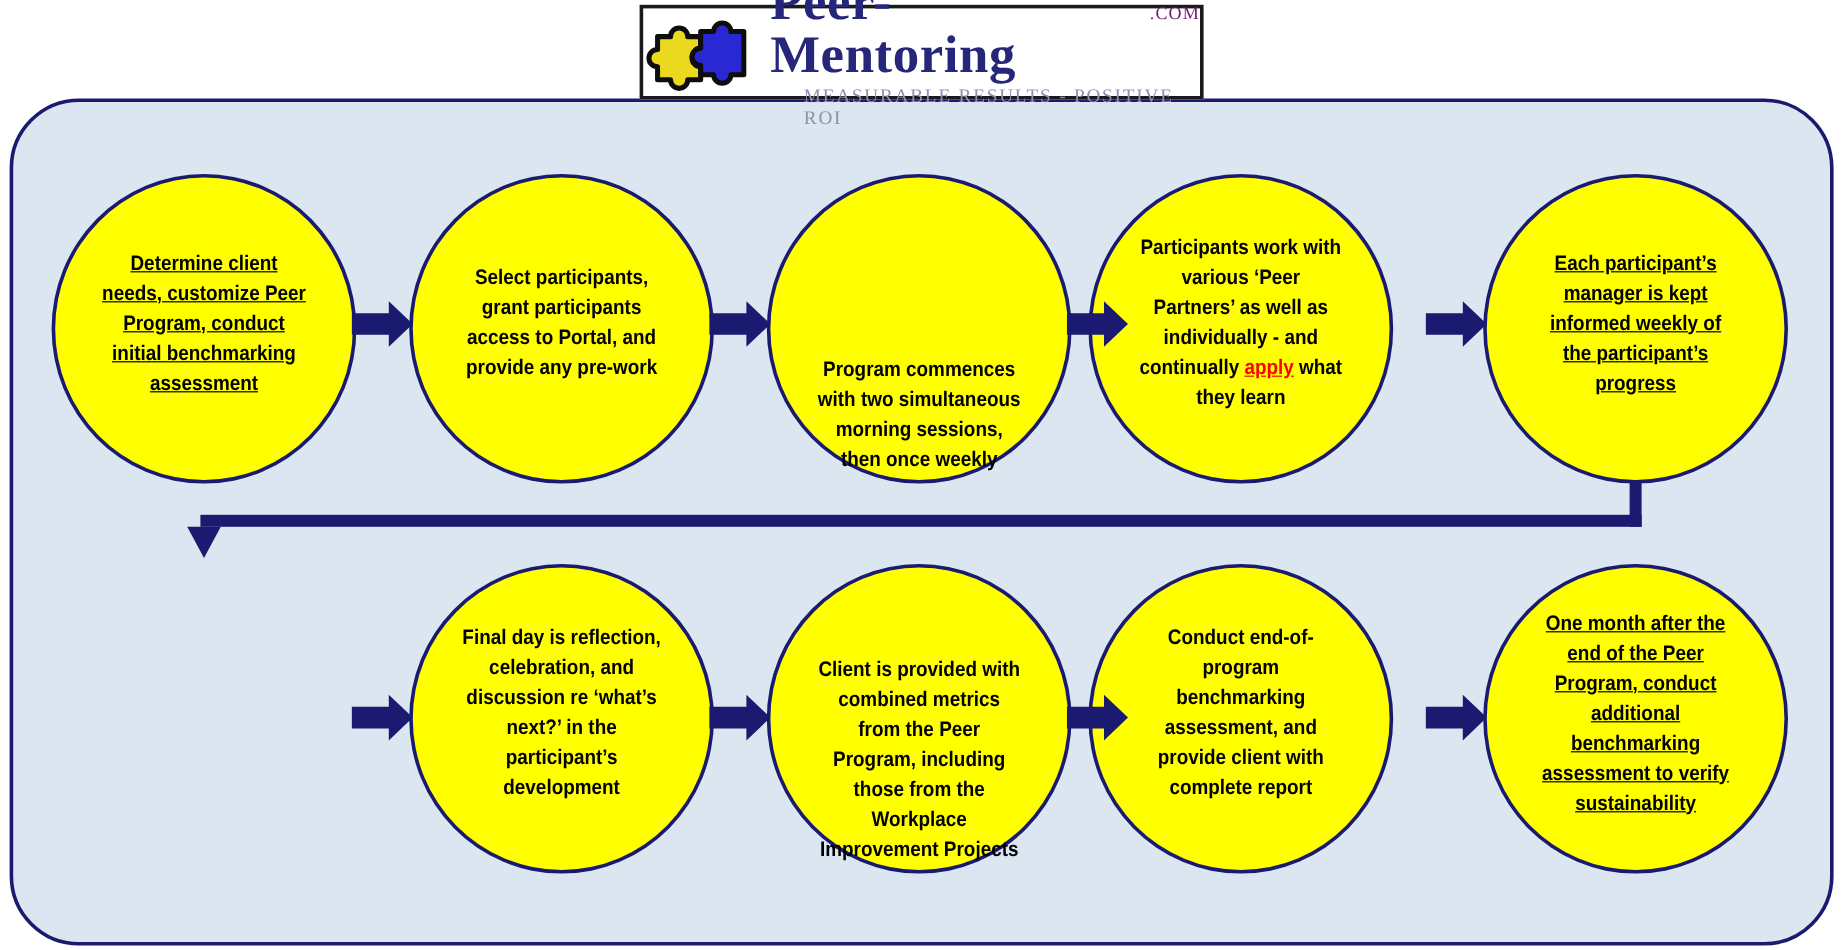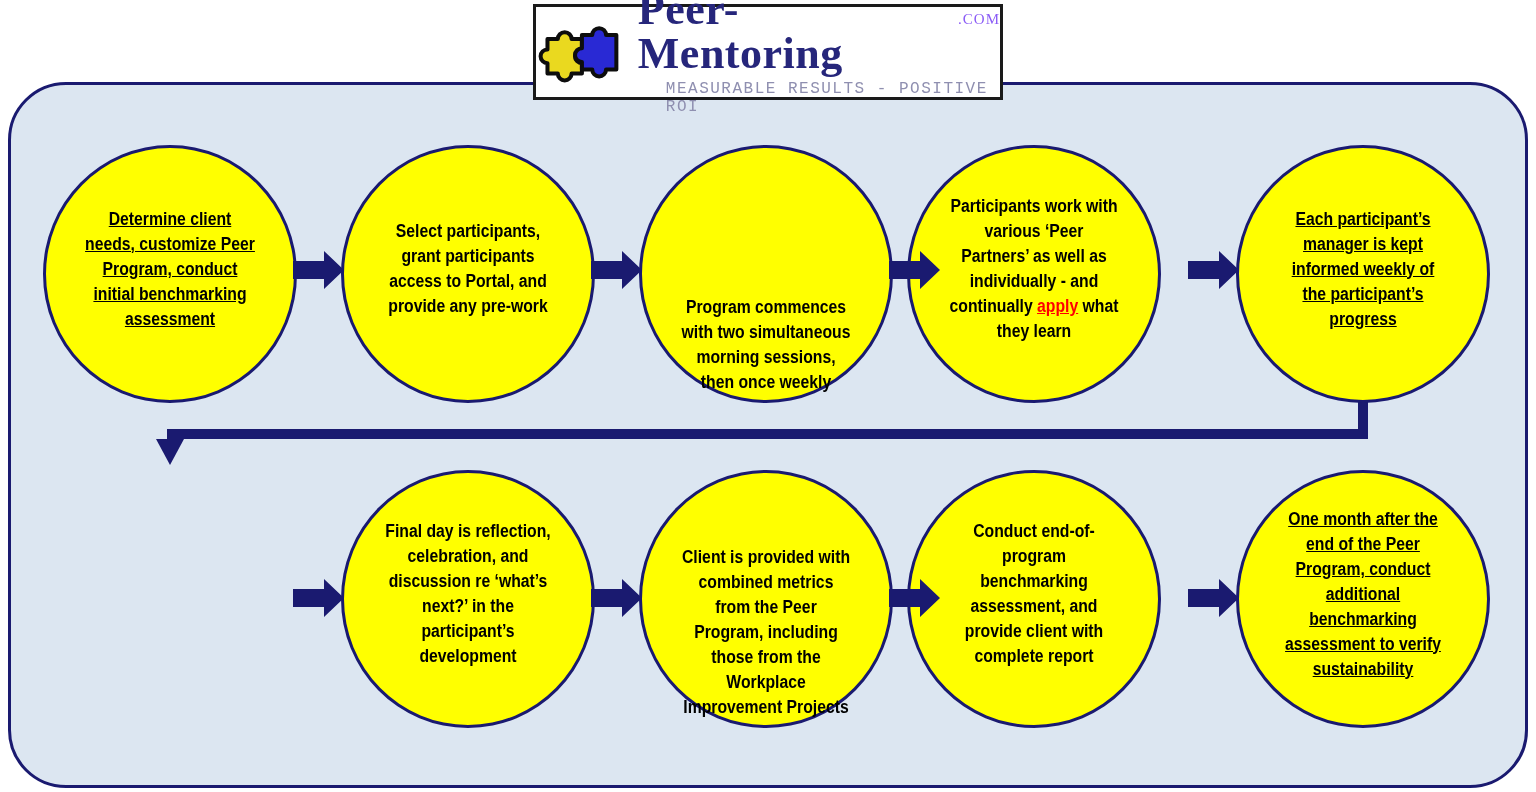--- a/index.html
+++ b/index.html
@@ -5,30 +5,30 @@
   * { margin:0; padding:0; box-sizing:border-box; }
   html,body { width:1536px; height:792px; background:#ffffff; overflow:hidden;
               font-family:"Liberation Sans", sans-serif; }
   .stage { position:relative; width:1536px; height:792px; background:#ffffff; }
 
   
   .panel { position:absolute; left:8px; top:82px; width:1520px; height:706px;
            background:#dce6f1; border:3px solid #1a1a70; border-radius:58px; }
 
   
-  .logo-box { position:absolute; left:533px; top:4px; width:470px; height:96px;
+  .logo-box { position:absolute; left:533px; top:4px; width:470px; height:79px;
               background:#ffffff; border:3px solid #1a1a1a; display:flex;
               align-items:center; justify-content:center; gap:10px; z-index:5; }
   .logo-text { display:flex; flex-direction:column; align-items:center; }
   .logo-title-row { display:flex; align-items:baseline; }
   .logo-title { font-family:"Liberation Serif", serif; font-weight:bold;
                 font-size:44px; color:#26267b; letter-spacing:0.5px; line-height:1; }
-  .logo-tld { font-family:"Liberation Serif", serif; font-size:15px; color:#8b5cf6;
+  .logo-tld { font-family:"Liberation Serif", serif; font-size:15px; color:#701a75;
               letter-spacing:1px; margin-left:19px; }
-  .logo-tagline { font-family:Liberation Mono, monospace; font-size:16px;
+  .logo-tagline { font-family:Liberation Serif, serif; font-size:16px;
                   color:#8f8fb0; letter-spacing:1.5px; margin-top:4px;margin-left:28px; }
 
   
   .circle { position:absolute; width:254px; height:258px; border-radius:50%;
             background:#ffff00; border:3px solid #1a1a70; display:flex;
             align-items:center; justify-content:center; text-align:center; z-index:2; }
   .r1 { top:145px; } .r2 { top:470px; }
   .p1 { left:43px;text-decoration:underline; } .p2 { left:341px; } .p3 { left:639px;align-items:flex-end; } .p4 { left:907px; } .p5 { left:1236px;text-decoration:underline; }
   .circle .txt { display:block; width:240px; white-space:pre-line;
                  font-weight:bold; font-size:17.5px; line-height:25px; color:#000;

